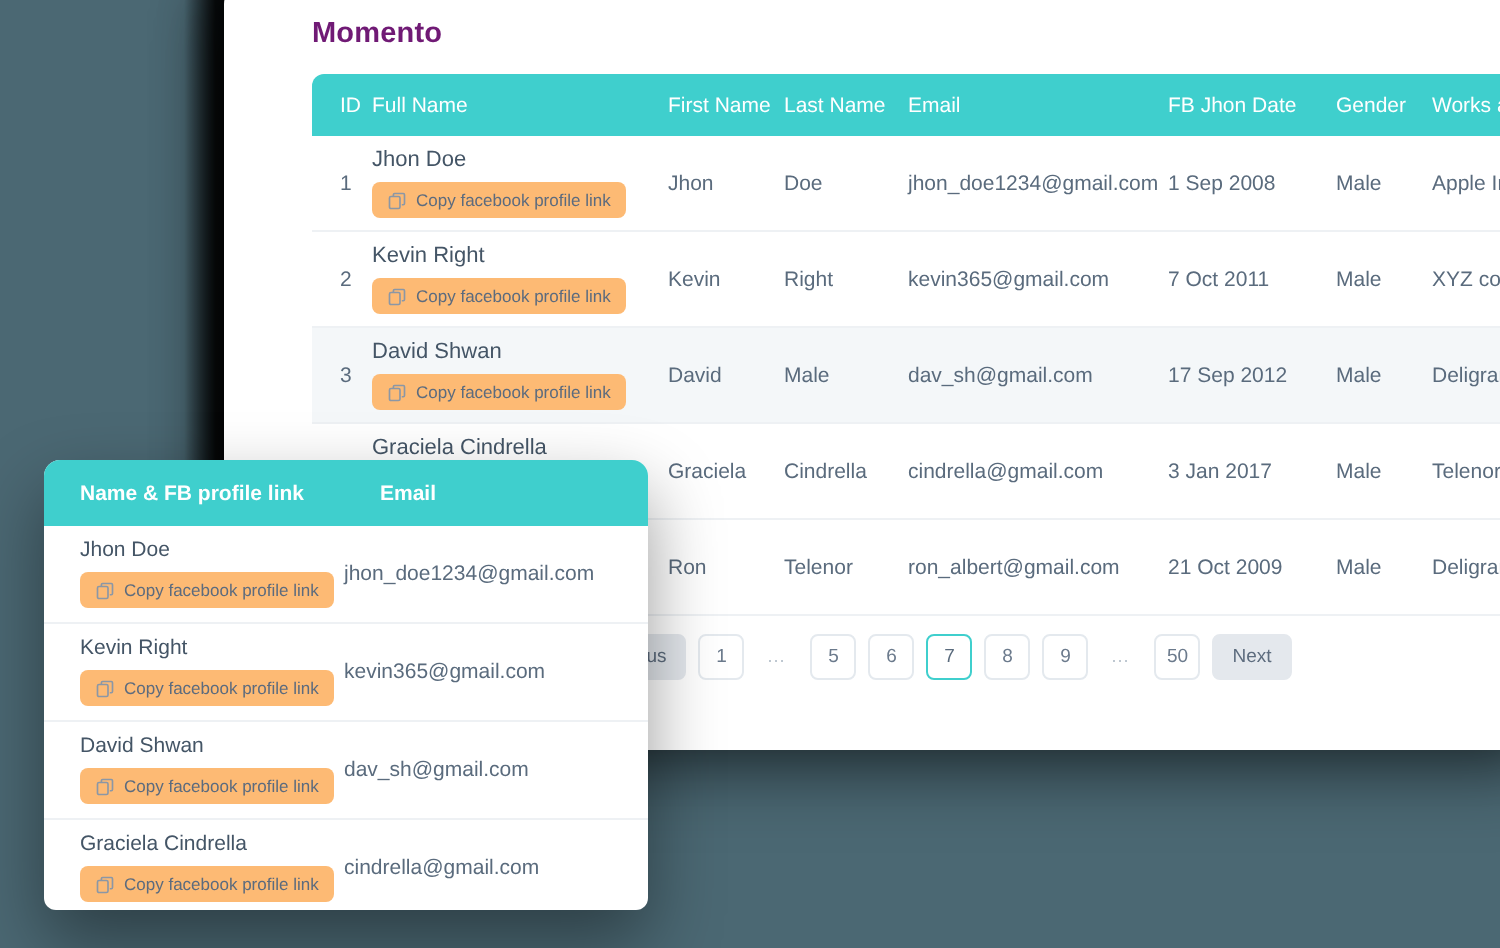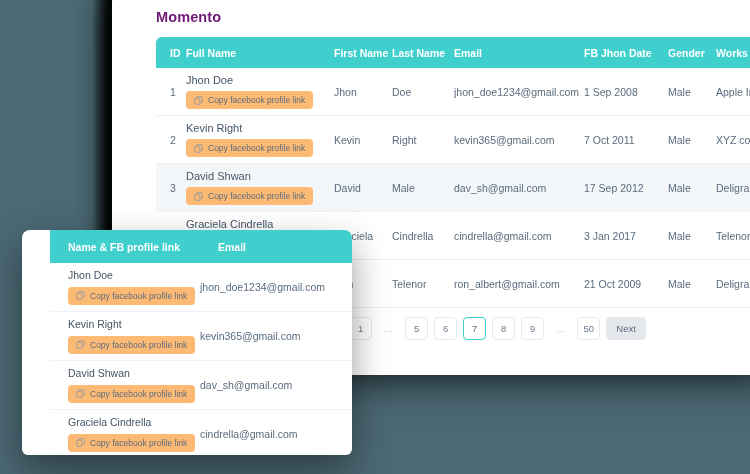--- a/index.html
+++ b/index.html
@@ -43,21 +43,21 @@
     position:absolute;
     left:44px; top:45px;
     width:616px;
     border-collapse:collapse;
     table-layout:fixed;
   }
   #data-table thead th{
     background:#3fcfcd;
     color:#ffffff;
     font-size:10.5px;
-    font-weight:bold;
+    font-weight:normal;
     text-align:left;
     padding:9px 0 9px 0;
     height:13px;
     white-space:nowrap;
   }
   #data-table thead th:first-child{border-radius:6px 0 0 0; padding-left:14px;}
   #data-table thead th:last-child{padding-right:10px;}
   #data-table tbody td{
     font-size:10.5px;
     color:#5a6b7d;
@@ -139,21 +139,20 @@
 
   
   #overlay-card{
     position:absolute;
     left:22px; top:230px;
     width:302px; height:225px;
     background:#ffffff;
     border-radius:8px 8px 6px 6px;
     box-shadow:0 16px 36px rgba(0,0,0,.40);
     overflow:hidden;
-    padding-left:28px;
   }
   #overlay-header{
     height:33px;
     background:#3fcfcd;
     display:flex;align-items:center;
     color:#fff;font-size:10.5px;font-weight:bold;
   }
   #overlay-header .oh1{padding-left:18px;width:150px;}
   #overlay-header .oh2{}
   .ov-row{

